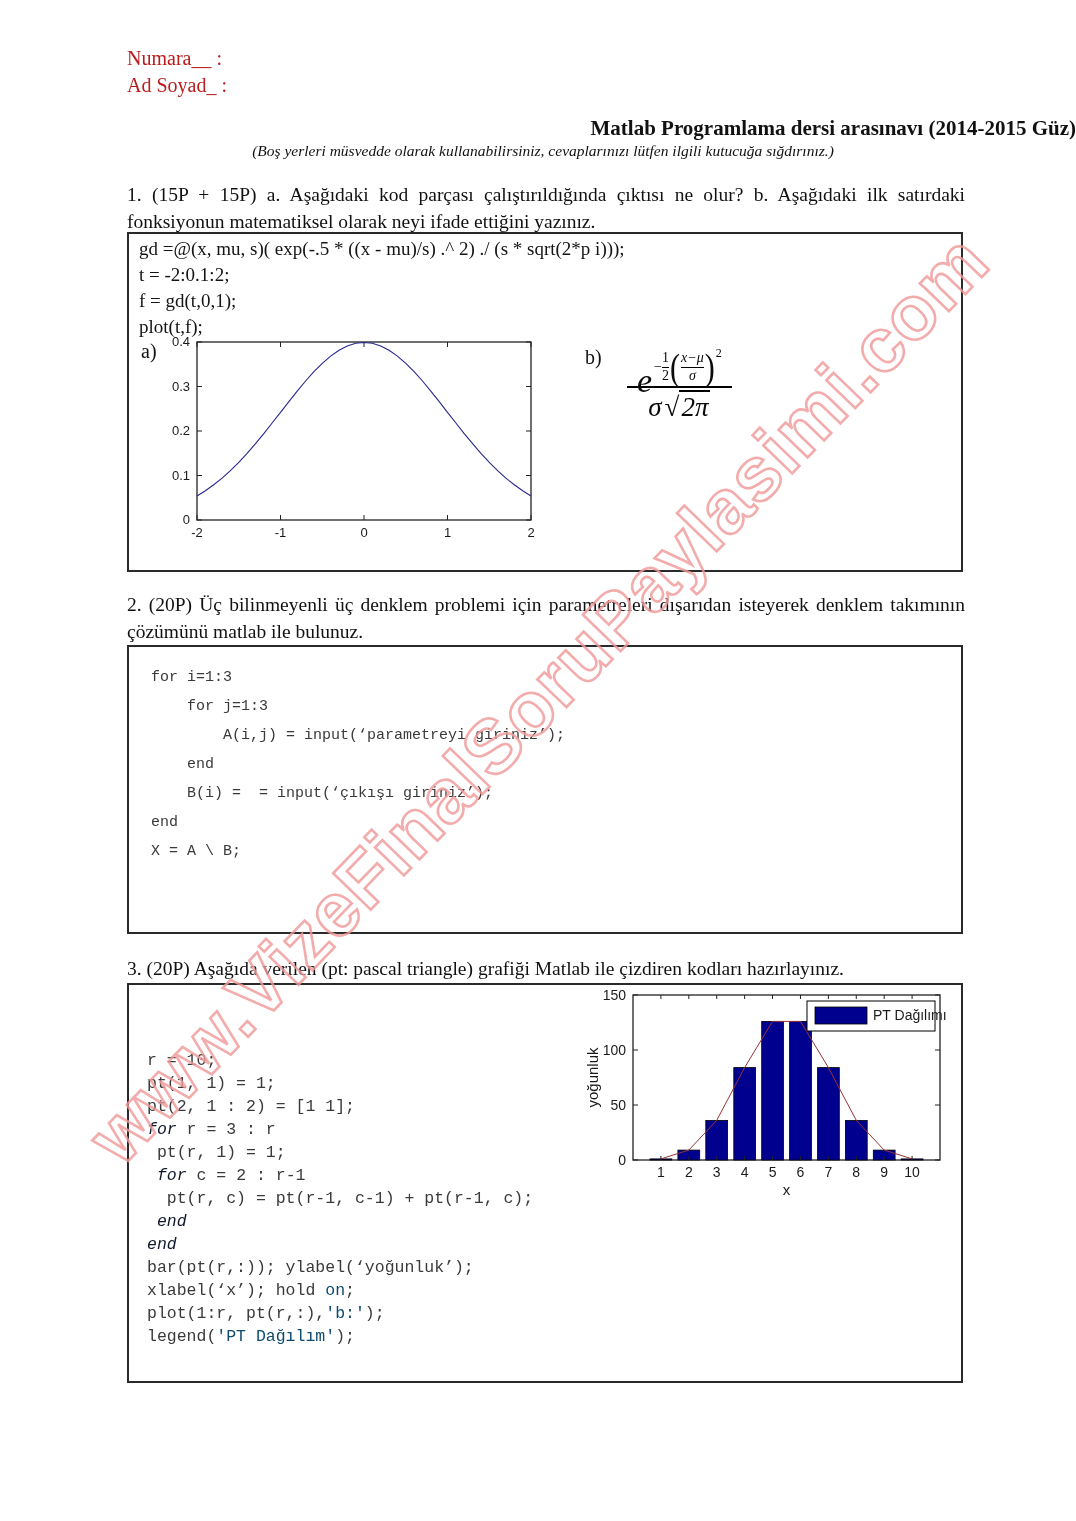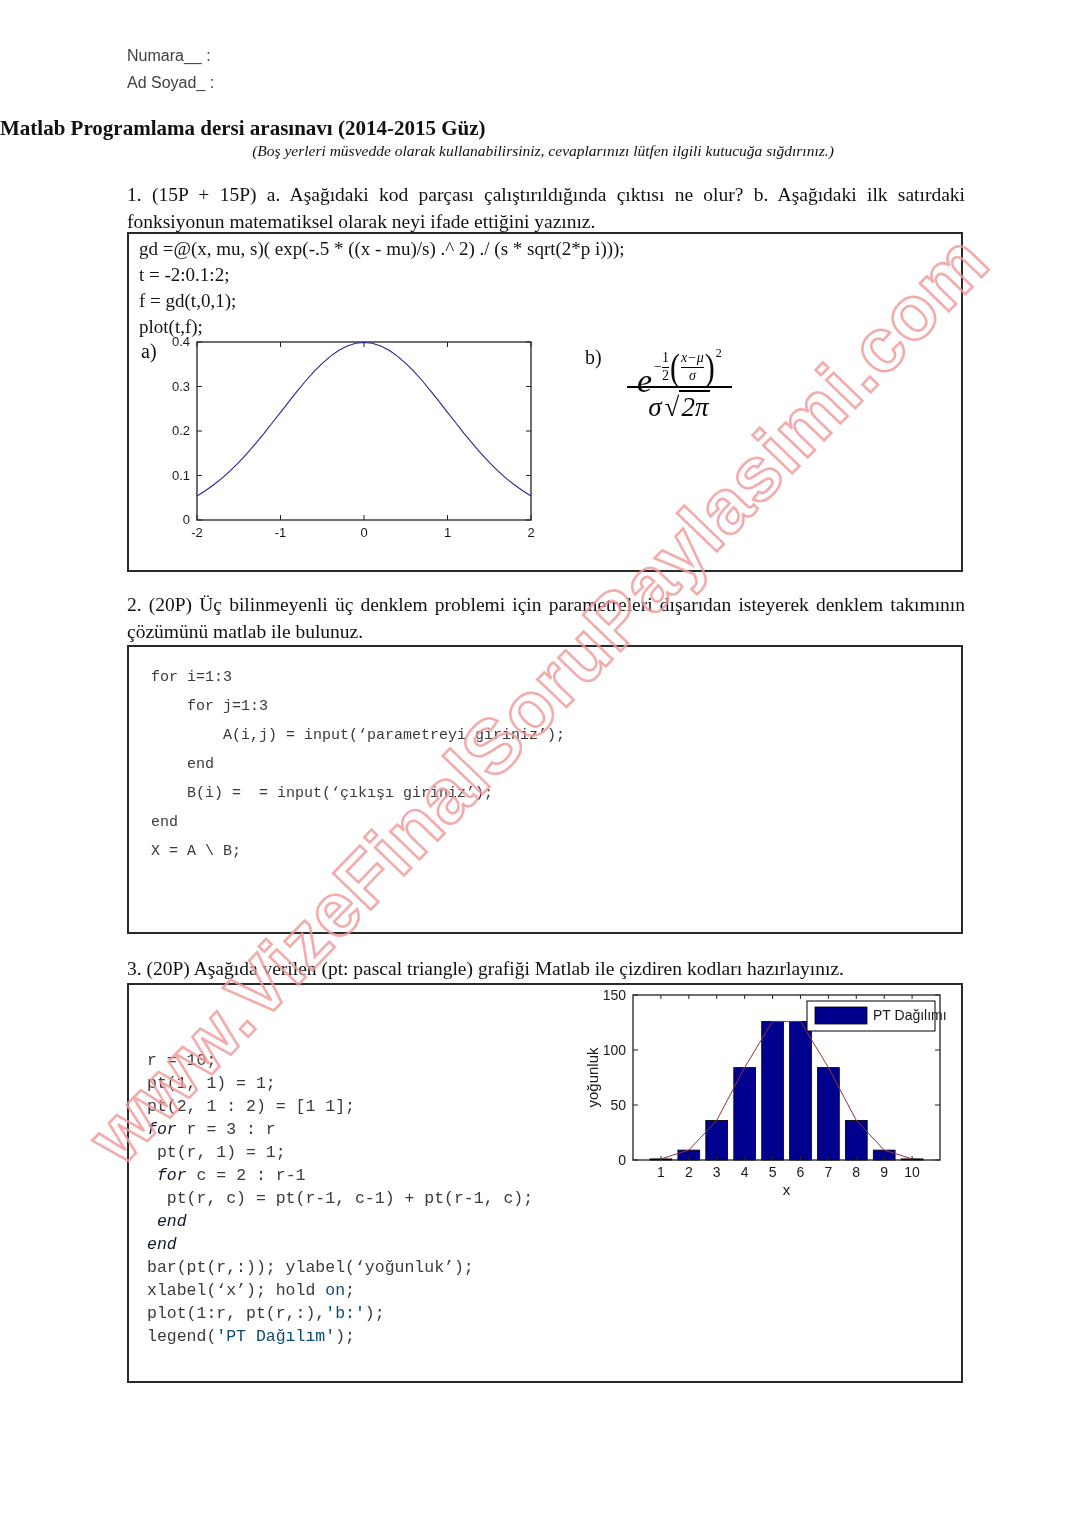--- a/index.html
+++ b/index.html
@@ -1,21 +1,21 @@
 <!DOCTYPE html>
 <html><head>
 <meta charset="utf-8">
 <style>
   html,body{margin:0;padding:0;background:#888;}
   .page{position:relative;width:1076px;height:1521px;background:#ffffff;margin:0 auto;
         font-family:"Liberation Serif",serif;color:#111;overflow:hidden;}
   
-  .hdr{position:absolute;left:127px;font-family:Liberation Sans, sans-serif;font-size:16px;color:#404040;}
+  .hdr{position:absolute;left:127px;font-family:Liberation Serif, serif;font-size:20px;color:#b91c1c;}
   #numara{top:47px;} #adsoyad{top:74px;}
-  .title{position:absolute;left:0;top:116px;width:100%;text-align:left;font-weight:bold;font-size:21px;}
+  .title{position:absolute;left:0;top:116px;width:100%;text-align:right;font-weight:bold;font-size:21px;}
   .subtitle{position:absolute;left:5px;top:142px;width:100%;text-align:center;font-style:italic;font-size:15.5px;}
   
   .prompt{position:absolute;left:127px;width:838px;font-size:19.5px;line-height:27px;text-align:justify;}
   #q1p{top:181px;} #q2p{top:591px;} #q3p{top:955px;}
   
   .abox{position:absolute;left:127px;width:832px;border:2px solid #2a2a2a;background:transparent;}
   #q1box{top:232px;height:336px;}
   #q2box{top:645px;height:285px;}
   #q3box{top:983px;height:396px;}
   

